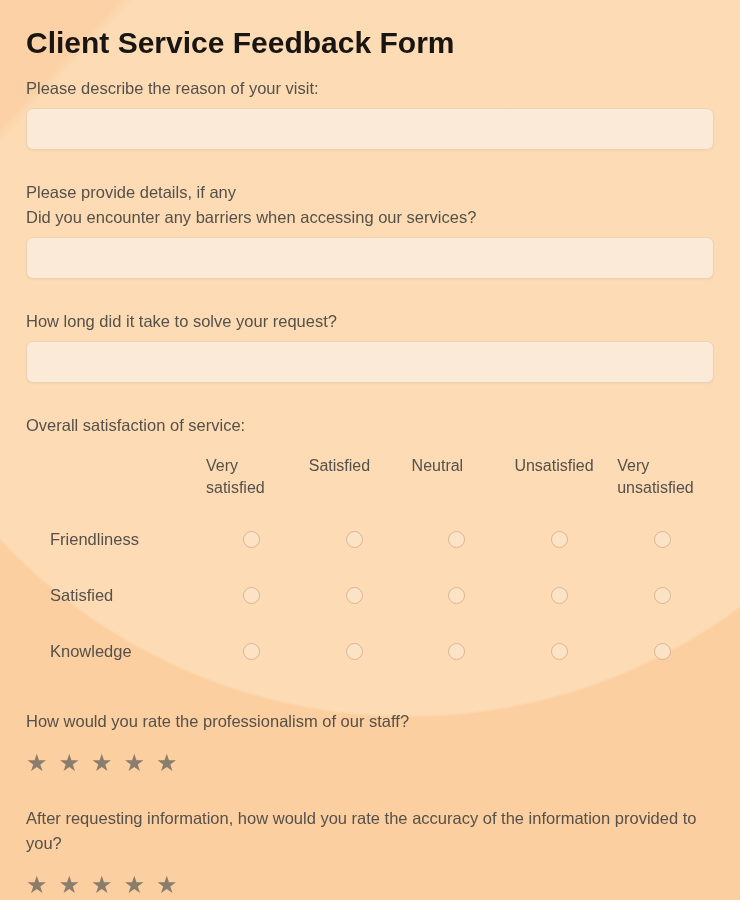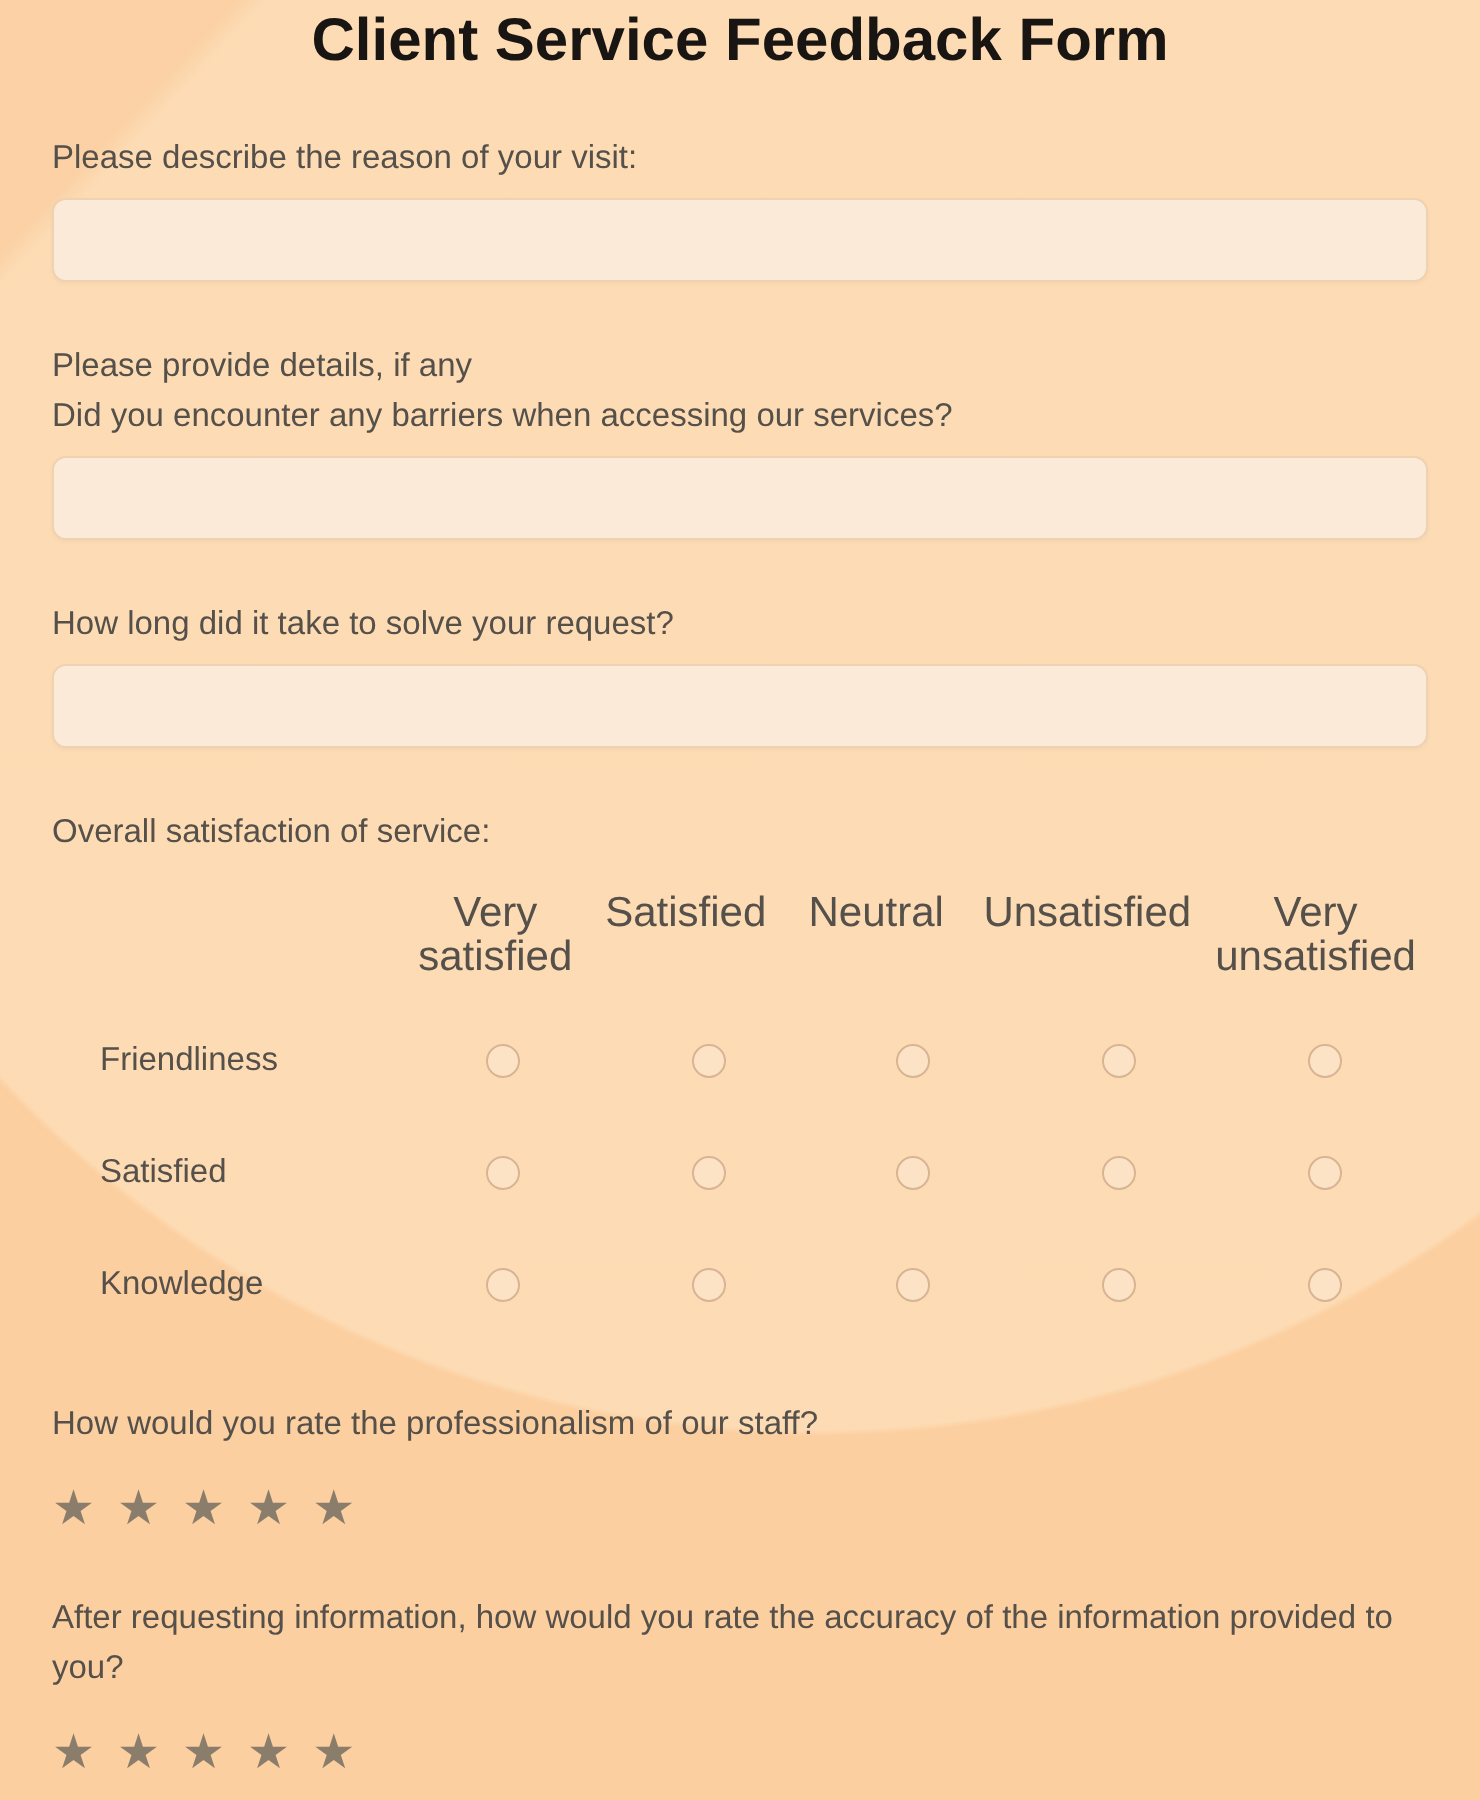--- a/index.html
+++ b/index.html
@@ -7,28 +7,27 @@
   body {
     font-family: "Liberation Sans", "DejaVu Sans", sans-serif;
     background-color: var(--background, #fccfa0);
     background-image:
       linear-gradient(133deg, rgba(248,196,146,0.45) 0 7.5%, rgba(248,196,146,0) 8.5%),
       radial-gradient(circle 560px at 408px 158px, rgba(253,222,184,0.85) 0 99.4%, rgba(253,222,184,0) 100%);
     color: var(--label-text, #55504a);
   }
   .page { padding: 0 26px; }
   h1 {
-    margin-top: 4px;
-    text-align: center;
+    margin-top: 26px;
     font-size: 30px;
     font-weight: 700;
     color: var(--title-text, #181512);
   }
   .q { margin-top: 30px; }
-  .q-first { margin-top: 29px; }
+  .q-first { margin-top: 16px; }
   .label {
     font-size: 16.5px;
     line-height: 25px;
     color: var(--label-text, #55504a);
   }
   .text-input {
     display: block;
     width: 100%;
     height: 42px;
     margin-top: 7px;
@@ -48,23 +47,23 @@
     grid-template-columns: 174px repeat(5, 1fr);
   }
   #matrix-header { margin-top: 17px; align-items: start; }
   #matrix-body { margin-top: 12px; }
   .m-cell {
     display: flex;
     justify-content: center;
     align-items: center;
   }
   .m-colhead {
-    font-size: 21px;
+    font-size: 16px;
     line-height: 22px;
-    text-align: center;
+    text-align: left;
     padding: 0 6px;
     color: var(--label-text, #55504a);
     display: block;
   }
   .m-row { height: 56px; align-items: center; }
   .m-rowlabel {
     justify-content: flex-start;
     font-size: 16.5px;
     color: var(--label-text, #55504a);
     margin-left: 24px;

